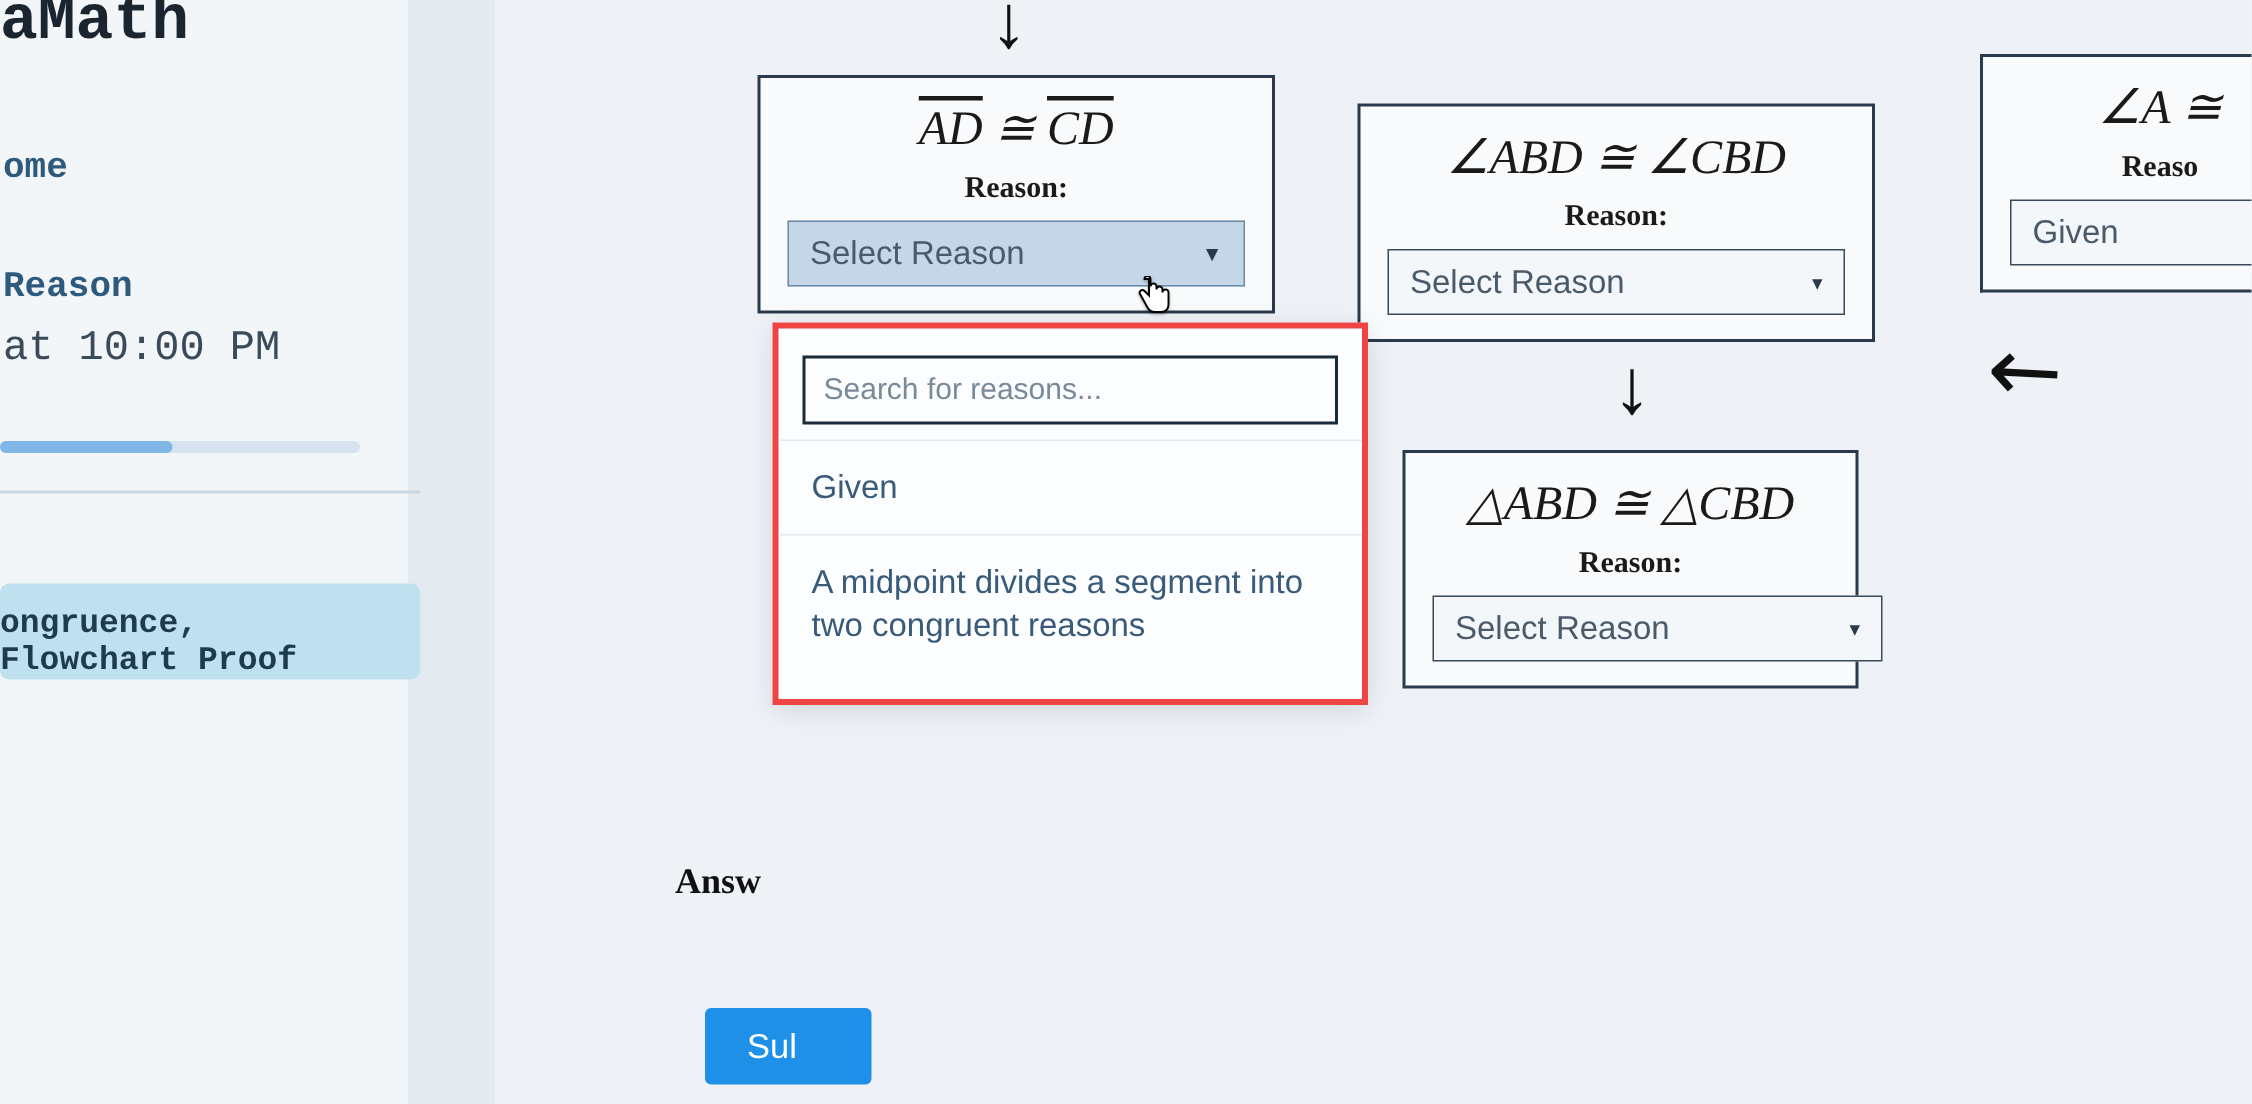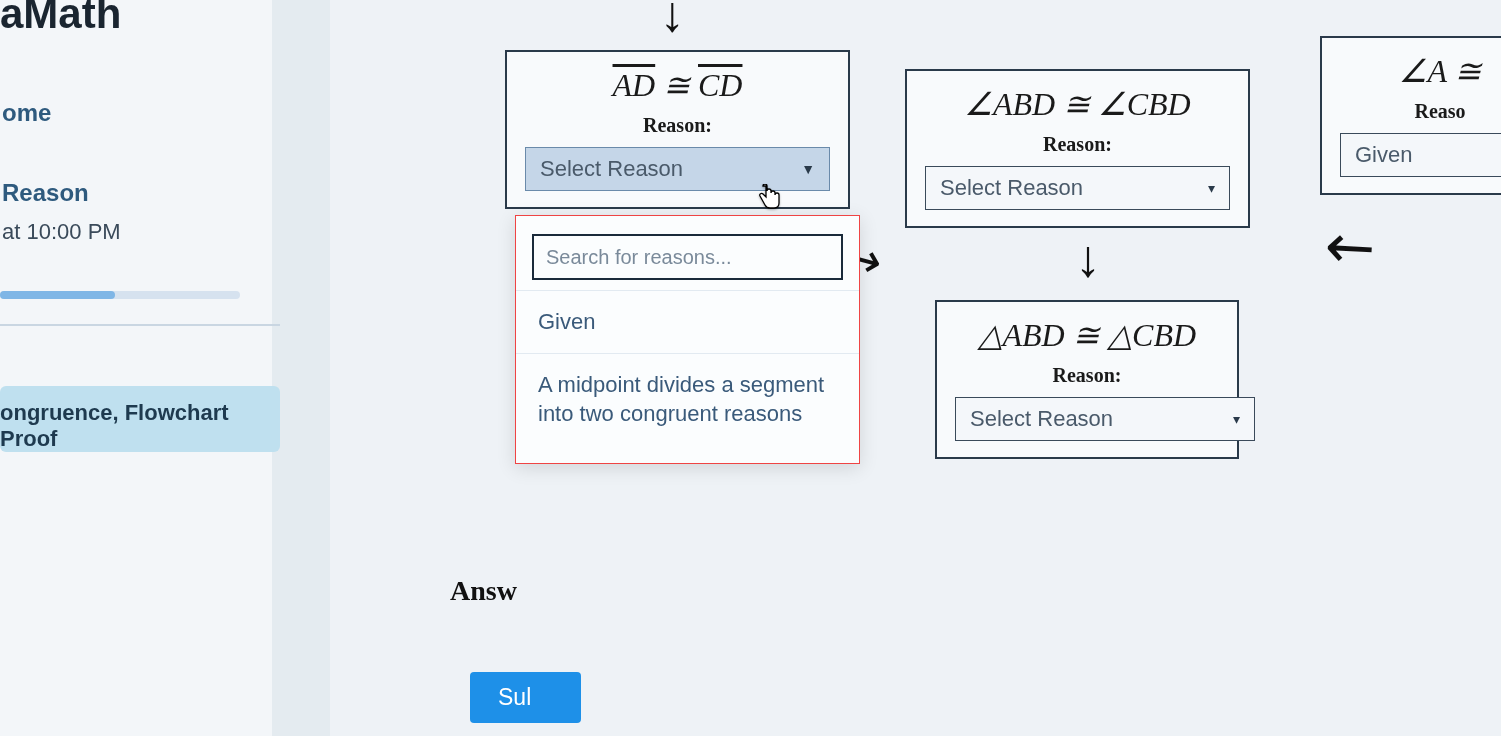--- a/index.html
+++ b/index.html
@@ -13,39 +13,40 @@
     }
     .sidebar {
       position: absolute;
       left: 0;
       top: 0;
       width: 272px;
       height: 100%;
       background: #f3f6f9;
       padding: 0;
       color: #2a3a4a;
+      font-family: Liberation Mono, monospace;
     }
     .sidebar .title-partial {
       font-size: 42px;
       font-weight: 700;
       color: #1a2530;
       padding-left: 0;
       margin-top: -10px;
     }
     .sidebar .nav {
       margin-top: 55px;
       font-size: 24px;
       color: #2e5a7e;
       font-weight: 600;
     }
     .sidebar .nav .item {
       padding: 6px 2px;
     }
     .sidebar .nav .item.sub {
-      font-size: 22px;
+      font-size: 28px;
       color: #3a4a5a;
       font-weight: 500;
     }
     .sidebar .divider {
       border: none;
       border-top: 2px solid #c9d6e2;
       margin: 25px 0 0 0;
       width: 280px;
     }
     .sidebar .progress {
@@ -143,23 +144,23 @@
     }
     .arrow.a-top { left: 330px; top: -15px; }
     .arrow.a-mid1 { left: 510px; top: 230px; transform: rotate(-30deg); font-size: 48px;}
     .arrow.a-mid2 { left: 745px; top: 228px; font-size: 52px;}
     .arrow.a-mid3 { left: 997px; top: 212px; transform: rotate(48deg); font-size: 60px;}
     
     .dropdown {
       position: absolute;
       left: 185px;
       top: 215px;
-      width: 345px;
+      width: 397px;
       background: #fbfdfe;
-      border: 1px solid #ef4444;
+      border: 4px solid #ef4444;
       box-shadow: 0 4px 18px rgba(0,0,0,0.12);
       z-index: 50;
       padding: 14px 0 18px 0;
     }
     .dropdown .search {
       margin: 4px 16px 10px 16px;
       border: 2px solid #1a2a3a;
       height: 46px;
       display: flex;
       align-items: center;
@@ -185,21 +186,21 @@
       font-size: 26px;
       color: #222;
       filter: drop-shadow(0 1px 1px rgba(0,0,0,0.3));
     }
     
     .answer-label {
       position: absolute;
       left: 120px;
       top: 575px;
       font-family: Georgia, serif;
-      font-size: 28px;
+      font-size: 24px;
       font-weight: 700;
       color: #111;
     }
     .submit-btn {
       position: absolute;
       left: 140px;
       top: 672px;
       background: #1e90e8;
       color: #fff;
       font-size: 23px;

